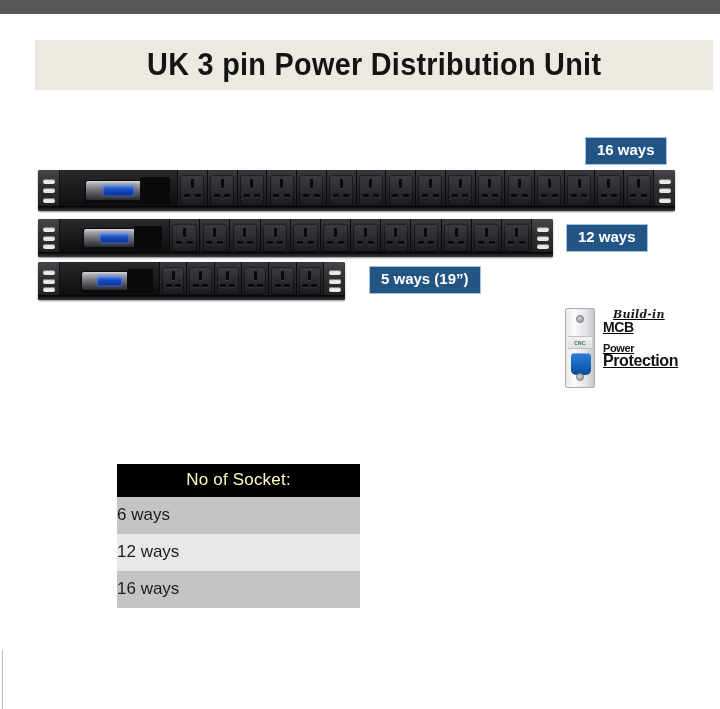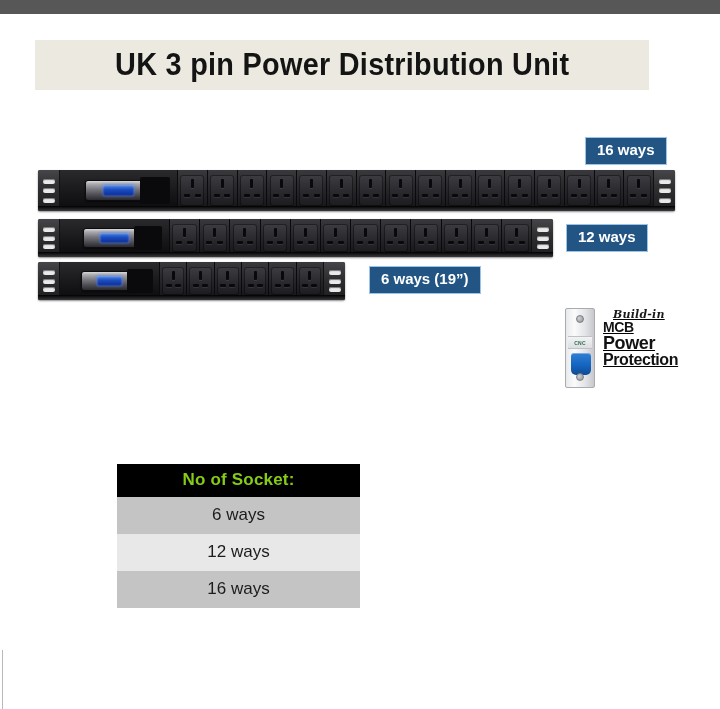--- a/index.html
+++ b/index.html
@@ -16,21 +16,21 @@
     position:absolute; left:0; top:0; width:720px; height:14px;
     background:#575757;
   }
   .leftrule{
     position:absolute; left:2px; top:650px; width:1px; height:59px;
     background:#b9b9bd;
   }
 
   
   .banner{
-    position:absolute; left:35px; top:40px; width:614px; height:50px;
+    position:absolute; left:35px; top:40px; width:678px; height:50px;
     background:#eceae0;
     display:flex; align-items:center; justify-content:center;
   }
   .banner-title{
     font-family:"Liberation Sans Narrow","Liberation Sans",sans-serif;
     font-weight:bold;
     font-size:31px;
     letter-spacing:0.3px;
     color:#141414;
     transform:scaleX(0.93);
@@ -179,36 +179,36 @@
     font-size:11px; color:#1a1a1a;
     letter-spacing:.2px;
     margin-left:10px;
   }
   .mcb-big{
     font-family:"Liberation Sans", sans-serif;
     font-weight:bold; color:#121212;
     line-height:.98; letter-spacing:-0.4px;
   }
   .mcb-mcb{ font-size:14px; }
-  .mcb-power{ font-size:18px; }
+  .mcb-power{ font-size:11px;margin-top:8px; }
   .mcb-prot{ font-size:16px; }
 
   
   .spec-table{
     position:absolute; left:117px; top:464px; width:243px;
   }
   .spec-head{
-    background:#000000; color:#84cc16;
-    font-weight:bold; font-size:17px;
+    background:#000000; color:#fef9c3;
+    font-weight:normal; font-size:17px;
     text-align:center; padding:6px 0 7px 0;
     letter-spacing:.2px;
   }
   .spec-row{
     font-size:17px; color:#1c1c1c;
-    text-align:center; padding:8px 0 9px 0;
+    text-align:left; padding:8px 0 9px 0;
   }
   .spec-row.dark{ background:#c4c4c4; }
   .spec-row.light{ background:#e8e8e8; }
 </style>
 </head>
 <body>
 
 <div class="topbar"></div>
 <div class="leftrule"></div>
 
@@ -514,21 +514,21 @@
         </div>
       </div>
   </div>
   <div class="ear right">
     <div class="ear-slot"></div>
     <div class="ear-slot"></div>
     <div class="ear-slot"></div>
   </div>
 </div>
 
-<div class="badge" style="left:369px; top:266px;">6 ways (19”)</div>
+<div class="badge" style="left:369px; top:266px;">5 ways (19”)</div>
 
 <div class="mcb">
   <div class="mcb-breaker">
     <div class="mcb-screw t"></div>
     <div class="mcb-label">CNC</div>
     <div class="mcb-lever"></div>
     <div class="mcb-screw b"></div>
   </div>
   <div class="mcb-text">
     <div class="mcb-buildin">Build-in</div>

